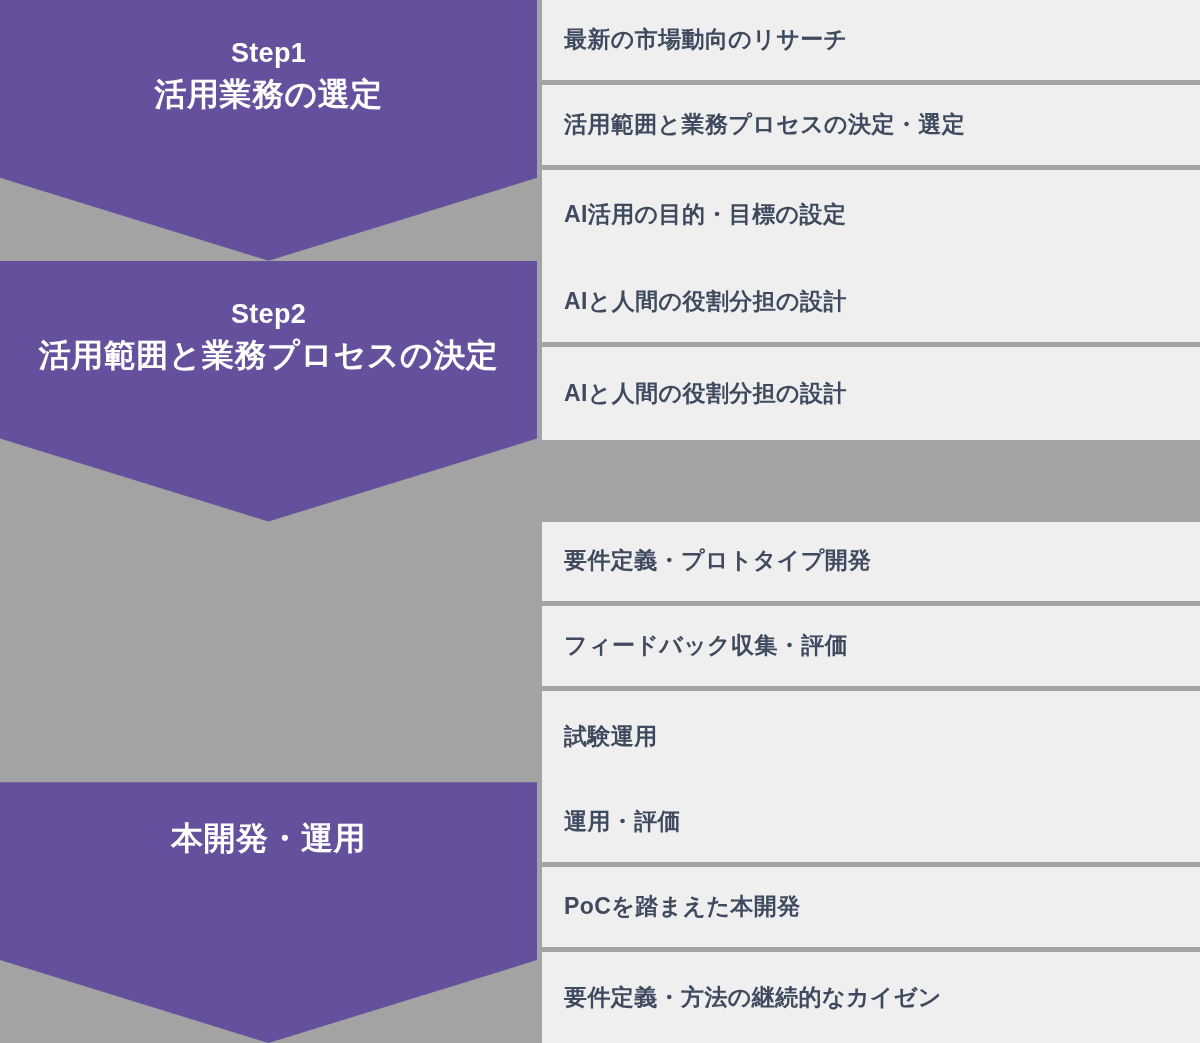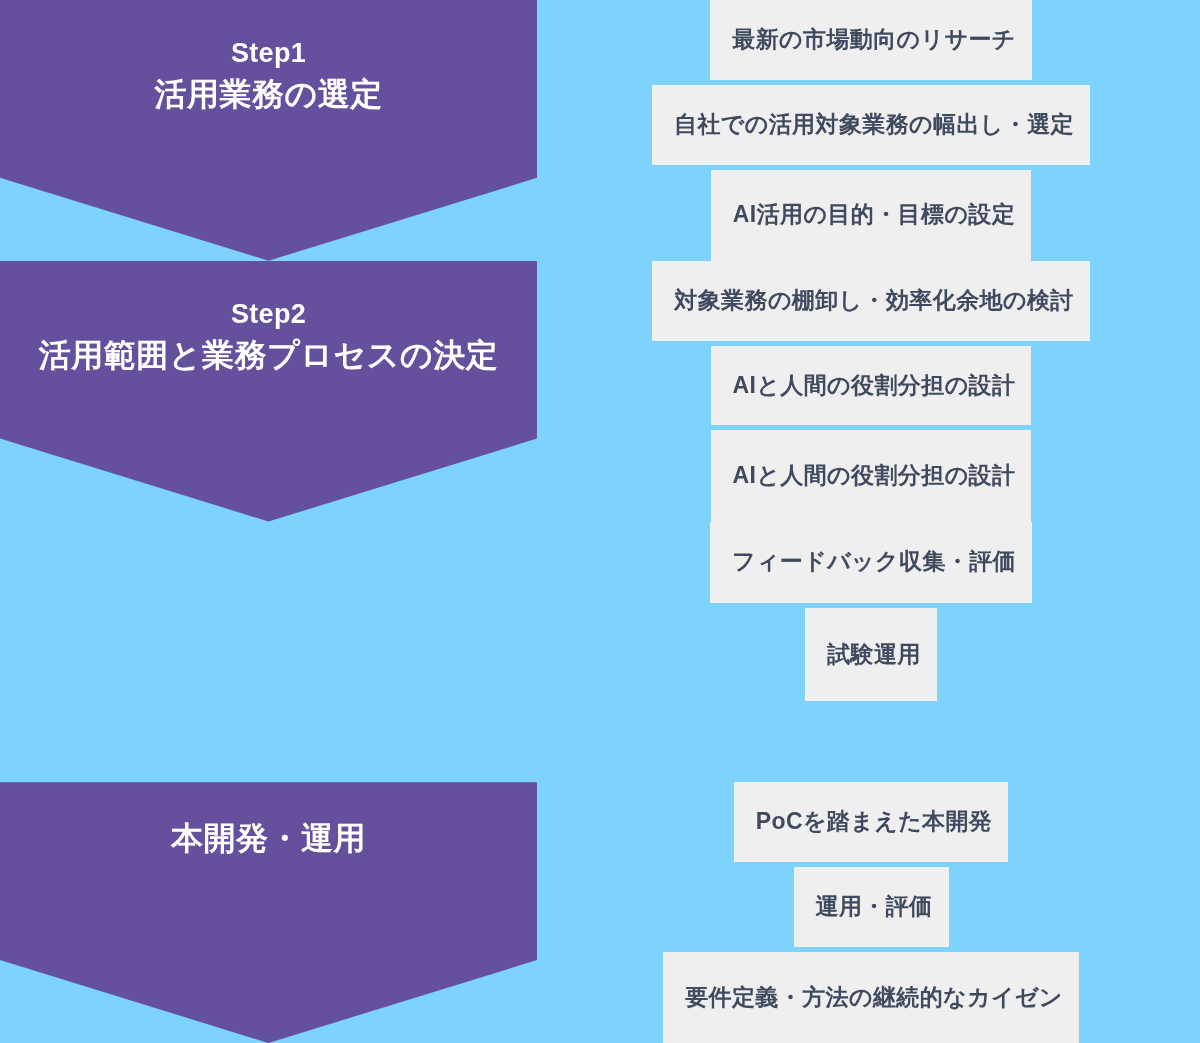--- a/index.html
+++ b/index.html
@@ -11,21 +11,21 @@
     width: 1200px;
     height: 1043px;
     font-family: "Liberation Sans", "DejaVu Sans", sans-serif;
     overflow: hidden;
   }
 
   #flow {
     position: relative;
     width: 1200px;
     height: 1043px;
-    background: #7dd3fc;
+    background: #a3a3a3;
     text-decoration: underline;
   }
 
   .step-row {
     position: relative;
     width: 1200px;
     height: 260.75px;
   }
 
   
@@ -74,21 +74,20 @@
   
   .step-items {
     position: absolute;
     left: 542px;
     top: 0;
     width: 658px;
     height: 260.75px;
     display: flex;
     flex-direction: column;
     justify-content: flex-start;
-    align-items: center;
   }
 
   .step-item {
     height: 81.6px;
     margin-bottom: 5px;
     background: #efeff0;
     display: flex;
     align-items: center;
     box-sizing: border-box;
     padding-left: 22px;
@@ -118,71 +117,71 @@
       <div class="step-arrow-inner">
         <span class="step-number">Step1</span>
         <span class="step-title">活用業務の選定</span>
       </div>
     </div>
     <div class="step-items">
       <div class="step-item">
         <span class="step-item-label">最新の市場動向のリサーチ</span>
       </div>
       <div class="step-item">
-        <span class="step-item-label">自社での活用対象業務の幅出し・選定</span>
+        <span class="step-item-label">活用範囲と業務プロセスの決定・選定</span>
       </div>
       <div class="step-item">
         <span class="step-item-label">AI活用の目的・目標の設定</span>
       </div>
     </div>
   </div>
 
   <div class="step-row">
     <div class="step-arrow">
       <div class="step-arrow-inner">
         <span class="step-number">Step2</span>
         <span class="step-title">活用範囲と業務プロセスの決定</span>
       </div>
     </div>
     <div class="step-items">
       <div class="step-item">
-        <span class="step-item-label">対象業務の棚卸し・効率化余地の検討</span>
-      </div>
-      <div class="step-item">
         <span class="step-item-label">AIと人間の役割分担の設計</span>
       </div>
       <div class="step-item">
         <span class="step-item-label">AIと人間の役割分担の設計</span>
       </div>
     </div>
   </div>
 
   <div class="step-row">
     <div class="step-items">
+      <div class="step-item">
+        <span class="step-item-label">要件定義・プロトタイプ開発</span>
+      </div>
       <div class="step-item">
         <span class="step-item-label">フィードバック収集・評価</span>
       </div>
       <div class="step-item">
         <span class="step-item-label">試験運用</span>
       </div>
     </div>
   </div>
 
   <div class="step-row">
     <div class="step-arrow">
       <div class="step-arrow-inner">
         <span class="step-title">本開発・運用</span>
       </div>
     </div>
     <div class="step-items">
       <div class="step-item">
-        <span class="step-item-label">PoCを踏まえた本開発</span>
+        <span class="step-item-label">運用・評価</span>
       </div>
       <div class="step-item">
-        <span class="step-item-label">運用・評価</span>
+        <span class="step-item-label">PoCを踏まえた本開発</span>
       </div>
       <div class="step-item">
         <span class="step-item-label">要件定義・方法の継続的なカイゼン</span>
       </div>
     </div>
   </div>
 
 </div>
 
 </body></html>

